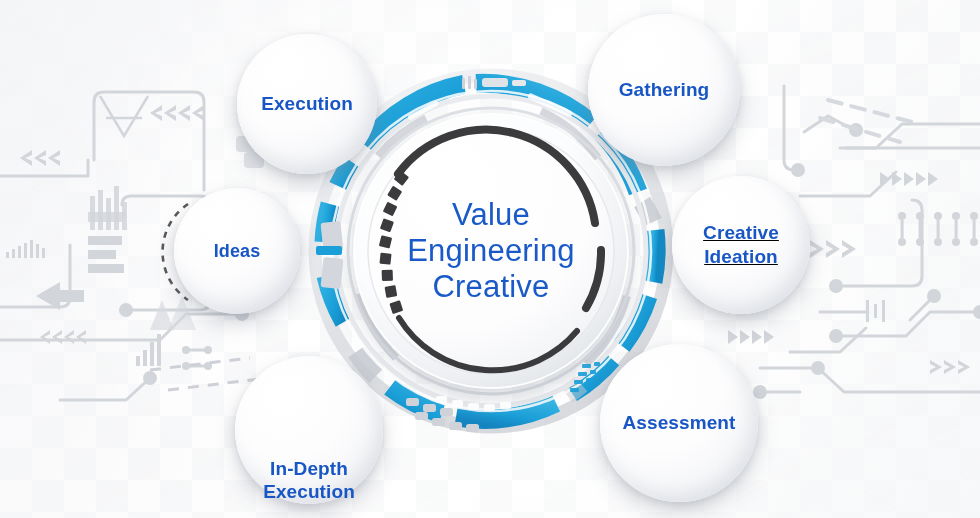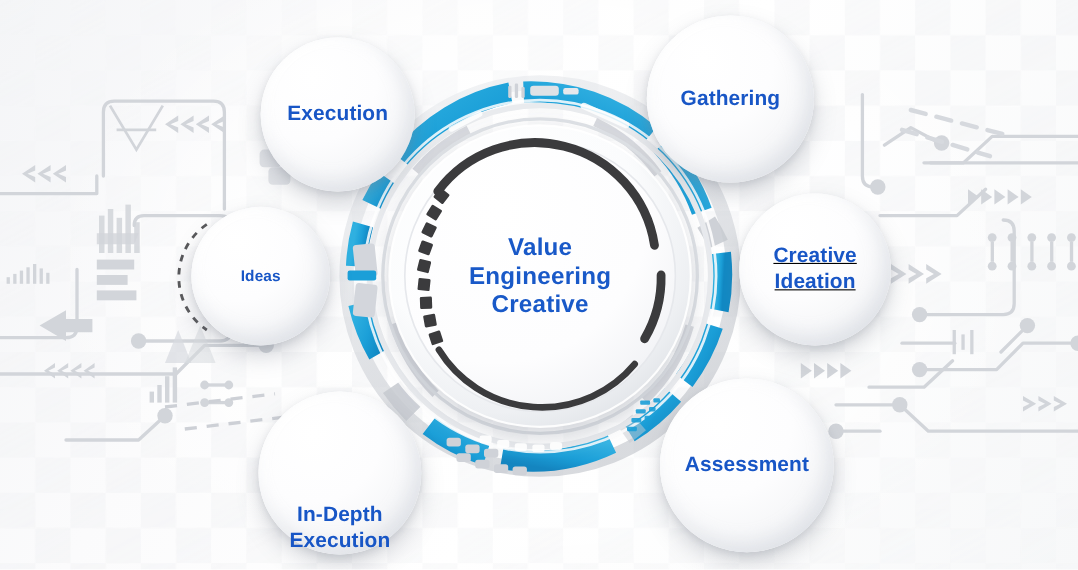--- a/index.html
+++ b/index.html
@@ -53,22 +53,22 @@
     top: 46px;
     width: 410px;
     height: 410px;
     display: flex;
     flex-direction: column;
     align-items: center;
     justify-content: center;
     pointer-events: none;
   }
   .center-text .line {
-    font-size: 22px;
-    font-weight: 700;
+    font-size: 31px;
+    font-weight: 400;
     line-height: 1.17;
     letter-spacing: 0.2px;
     color: #1959c8;
     text-align: center;
     white-space: nowrap;
   }
 
   
   .bubble {
     position: absolute;
@@ -86,21 +86,21 @@
     text-align: center;
   }
   .bubble .btxt {
     font-size: 19px;
     font-weight: 700;
     line-height: 1.24;
     color: #1856c6;
     letter-spacing: 0.1px;
     padding: 0 8px;
   }
-  .bubble .btxt.sm { font-size: 14px; }
+  .bubble .btxt.sm { font-size: 18px; }
 
   
   .b-execution   { left: 237px; top: 34px;  width: 140px; height: 140px; }
   .b-gathering   { left: 588px; top: 14px;  width: 152px; height: 152px; align-items: center; }
   .b-creative    { left: 672px; top: 176px; width: 138px; height: 138px; text-decoration: underline; }
   .b-assessment  { left: 600px; top: 344px; width: 158px; height: 158px; }
   .b-indepth     { left: 235px; top: 356px; width: 148px; height: 148px; align-items: flex-end; }
   .b-ideas       { left: 174px; top: 188px; width: 126px; height: 126px; }
 </style>
 </head>

